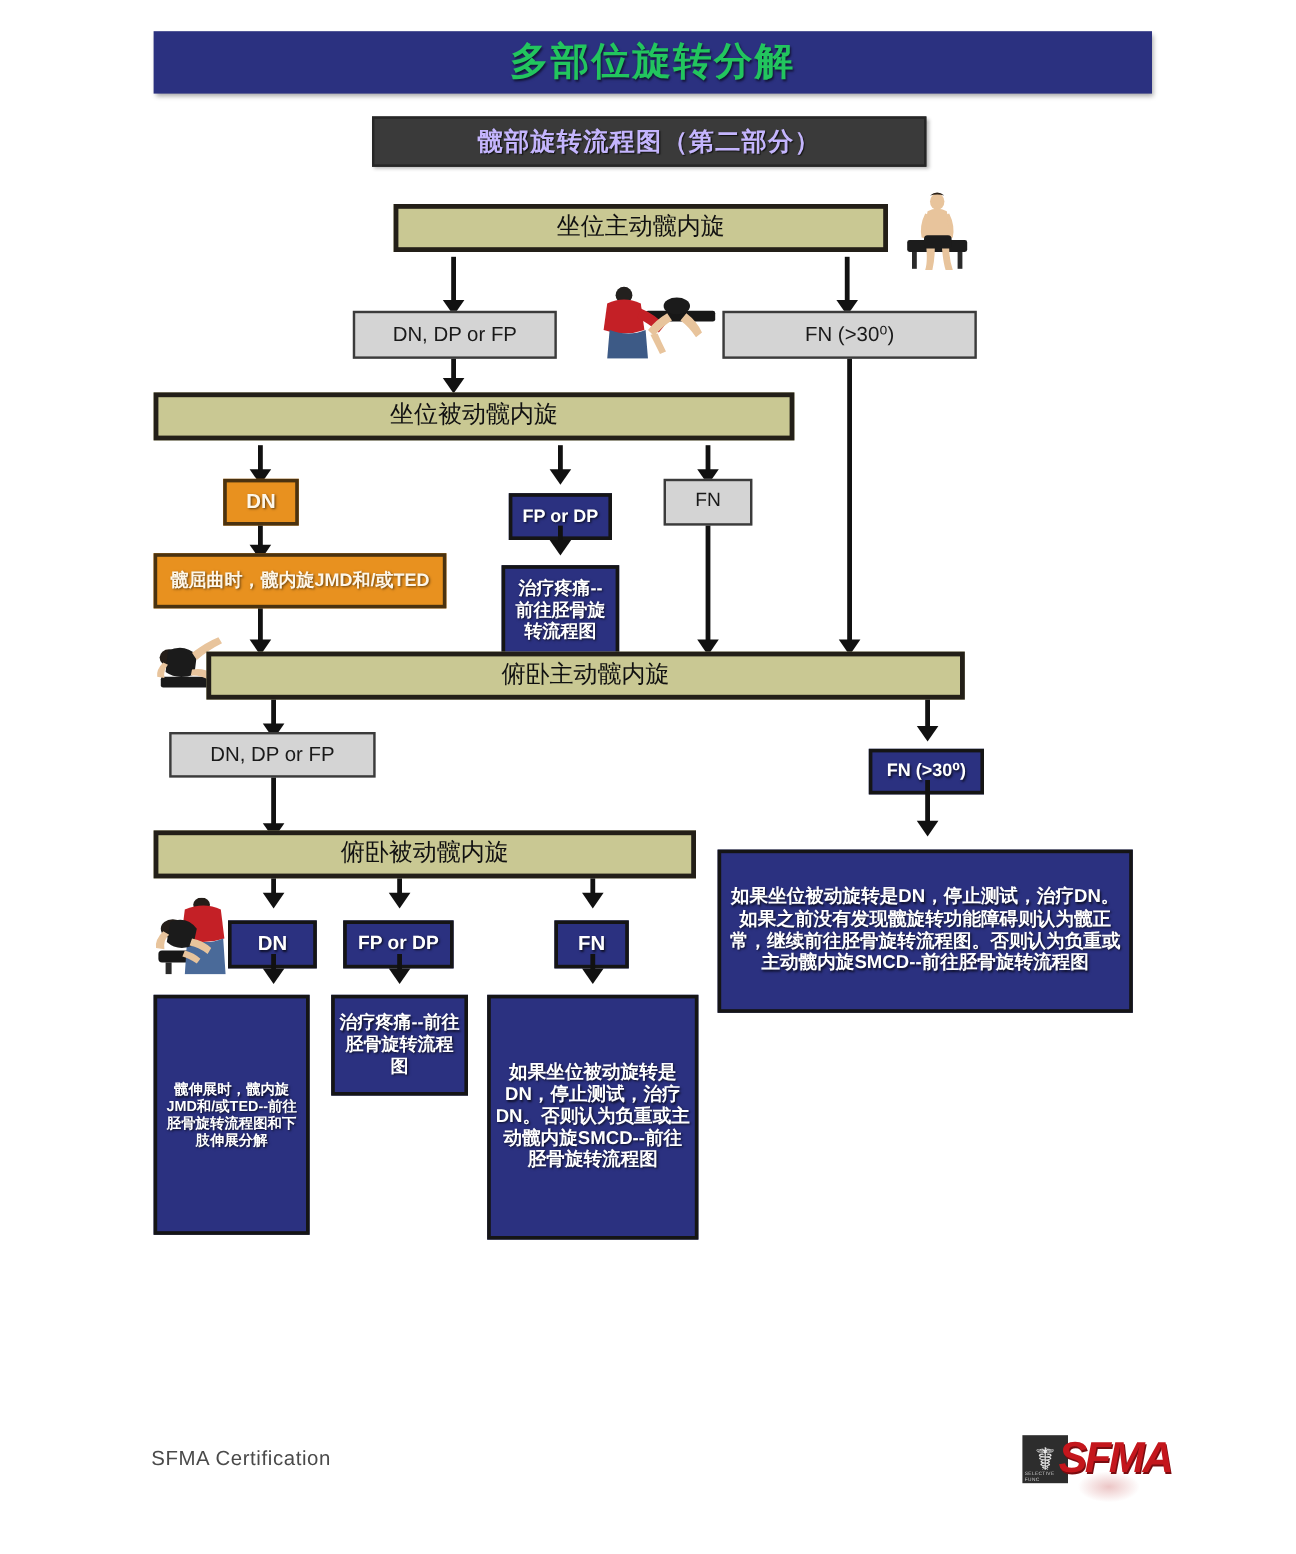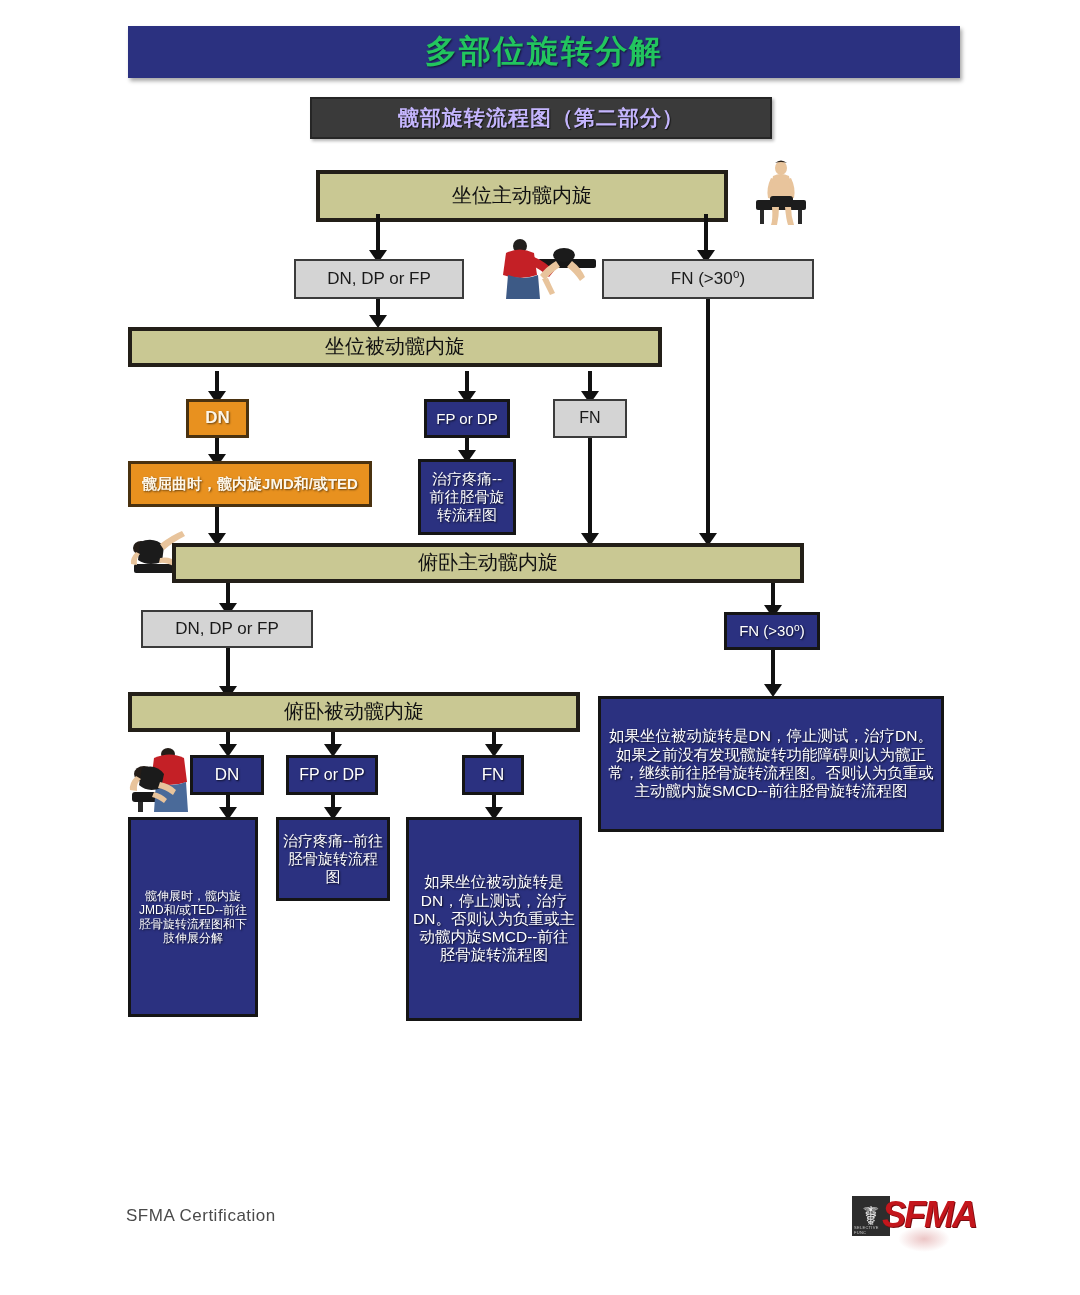--- a/index.html
+++ b/index.html
@@ -26,21 +26,21 @@
   .node{position:absolute;box-sizing:border-box;display:flex;
         align-items:center;justify-content:center;text-align:center;}
 
   .khaki{background:#c9c893;border:4px solid #231f18;color:#111111;
          font-size:20px;font-weight:500;}
 
   .gray{background:#d4d4d4;border:2px solid #3b3b3b;color:#1a1a1a;
         font-size:17px;}
 
   .navy{background:#2b3180;border:3px solid #151515;color:#ffffff;
-        font-weight:normal;text-shadow:1px 1px 2px rgba(0,0,0,.75);}
+        font-weight:bold;text-shadow:1px 1px 2px rgba(0,0,0,.75);margin-top:12px;}
 
   .orange{background:#e8911f;border:3px solid #4a3210;color:#fdf6e8;
           font-weight:bold;text-shadow:1px 1px 2px rgba(0,0,0,.55);}
 
   .navy .txt,.orange .txt,.gray .txt,.khaki .txt{display:block;width:100%;padding:0 4px;line-height:1.18;}
 
   
   .vline{position:absolute;background:#111111;width:4px;}
   .ahead{position:absolute;width:0;height:0;
          border-left:9px solid transparent;border-right:9px solid transparent;
@@ -130,21 +130,21 @@
       <path d="M30 10 q16 -7 30 0 l3 24 q-18 6 -36 0z" fill="#c42026"></path>
       <path d="M32 34 q16 6 30 0 l2 30 l-34 0z" fill="#4a6a99"></path>
       <ellipse cx="20" cy="26" rx="10" ry="8" fill="#241d18"></ellipse>
       <path d="M18 20 q14 -5 22 6 l-3 14 q-13 5 -22 -3z" fill="#1b1b1b"></path>
       <path d="M12 28 q-7 7 -6 14 l7 1 q-1 -8 4 -12z" fill="#e8c49c"></path>
       <path d="M36 34 q10 2 16 8 l-3 5 q-8 -6 -15 -7z" fill="#e8c49c"></path>
       <path d="M30 44 q8 2 13 7 l-3 4 q-7 -5 -12 -6z" fill="#e8c49c"></path>
     </svg>
   </div>
 
-  <div class="node khaki" style="left:316px;top:170px;width:412px;height:52px;">
+  <div class="node khaki" style="left:328px;top:170px;width:412px;height:40px;">
     <span class="txt">坐位主动髋内旋</span>
   </div>
 
   <div class="vline" style="left:376px;top:214px;height:38px;"></div>
   <div class="ahead" style="left:369px;top:250px;"></div>
   <div class="vline" style="left:704px;top:214px;height:38px;"></div>
   <div class="ahead" style="left:697px;top:250px;"></div>
 
   <div class="node gray" style="left:294px;top:259px;width:170px;height:40px;">
     <span class="txt">DN, DP or FP</span>

